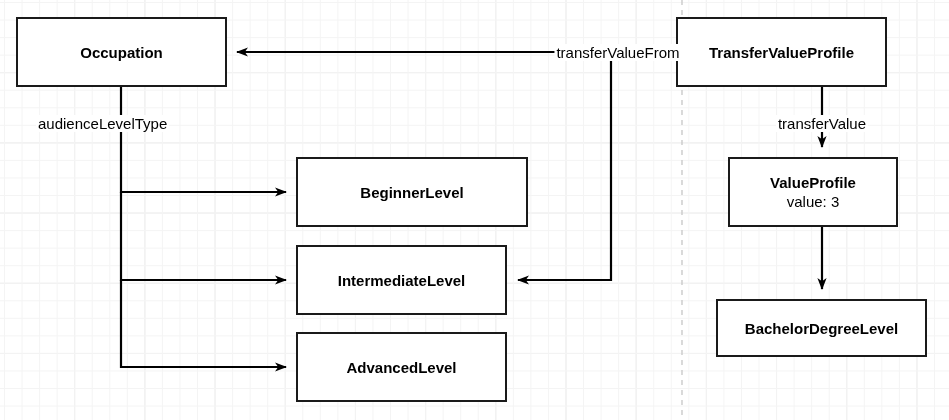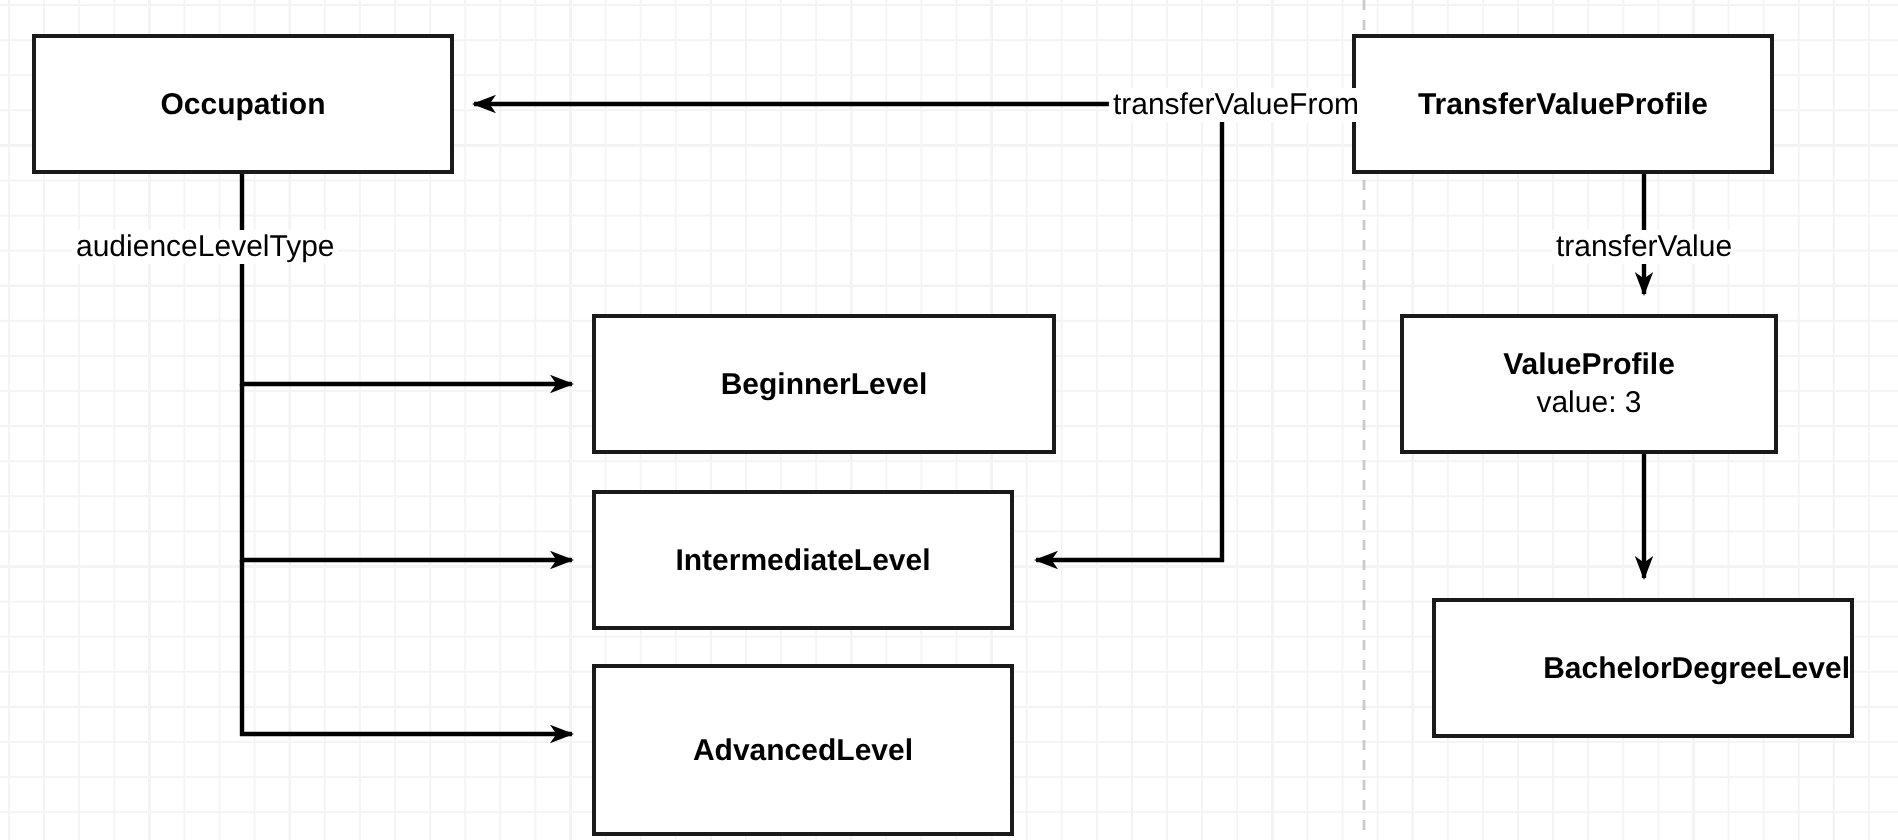--- a/index.html
+++ b/index.html
@@ -98,34 +98,34 @@
   </div>
 
   <div class="node" style="left:296px; top:157px; width:232px; height:70px;">
     <span class="title">BeginnerLevel</span>
   </div>
 
   <div class="node" style="left:296px; top:245px; width:211px; height:70px;">
     <span class="title">IntermediateLevel</span>
   </div>
 
-  <div class="node" style="left:296px; top:332px; width:211px; height:86px;">
+  <div class="node" style="left:296px; top:332px; width:211px; height:70px;">
     <span class="title">AdvancedLevel</span>
   </div>
 
   <div class="node" style="left:676px; top:17px; width:211px; height:70px;">
     <span class="title">TransferValueProfile</span>
   </div>
 
-  <div class="node" style="left:700px; top:157px; width:189px; height:70px;">
+  <div class="node" style="left:728px; top:157px; width:170px; height:70px;">
     <span class="title">ValueProfile</span>
     <span class="attr">value: 3</span>
   </div>
 
-  <div class="node" style="left:716px; top:299px; width:211px; height:70px;align-items:flex-end;">
+  <div class="node" style="left:716px; top:299px; width:211px; height:58px;">
     <span class="title">BachelorDegreeLevel</span>
   </div>
 
   <div class="edge-label" style="left:36px; top:115px;">audienceLevelType</div>
 
   <div class="edge-label centered" style="left:618px; top:44px;">transferValueFrom</div>
 
   <div class="edge-label centered" style="left:822px; top:115px;">transferValue</div>
 
 

